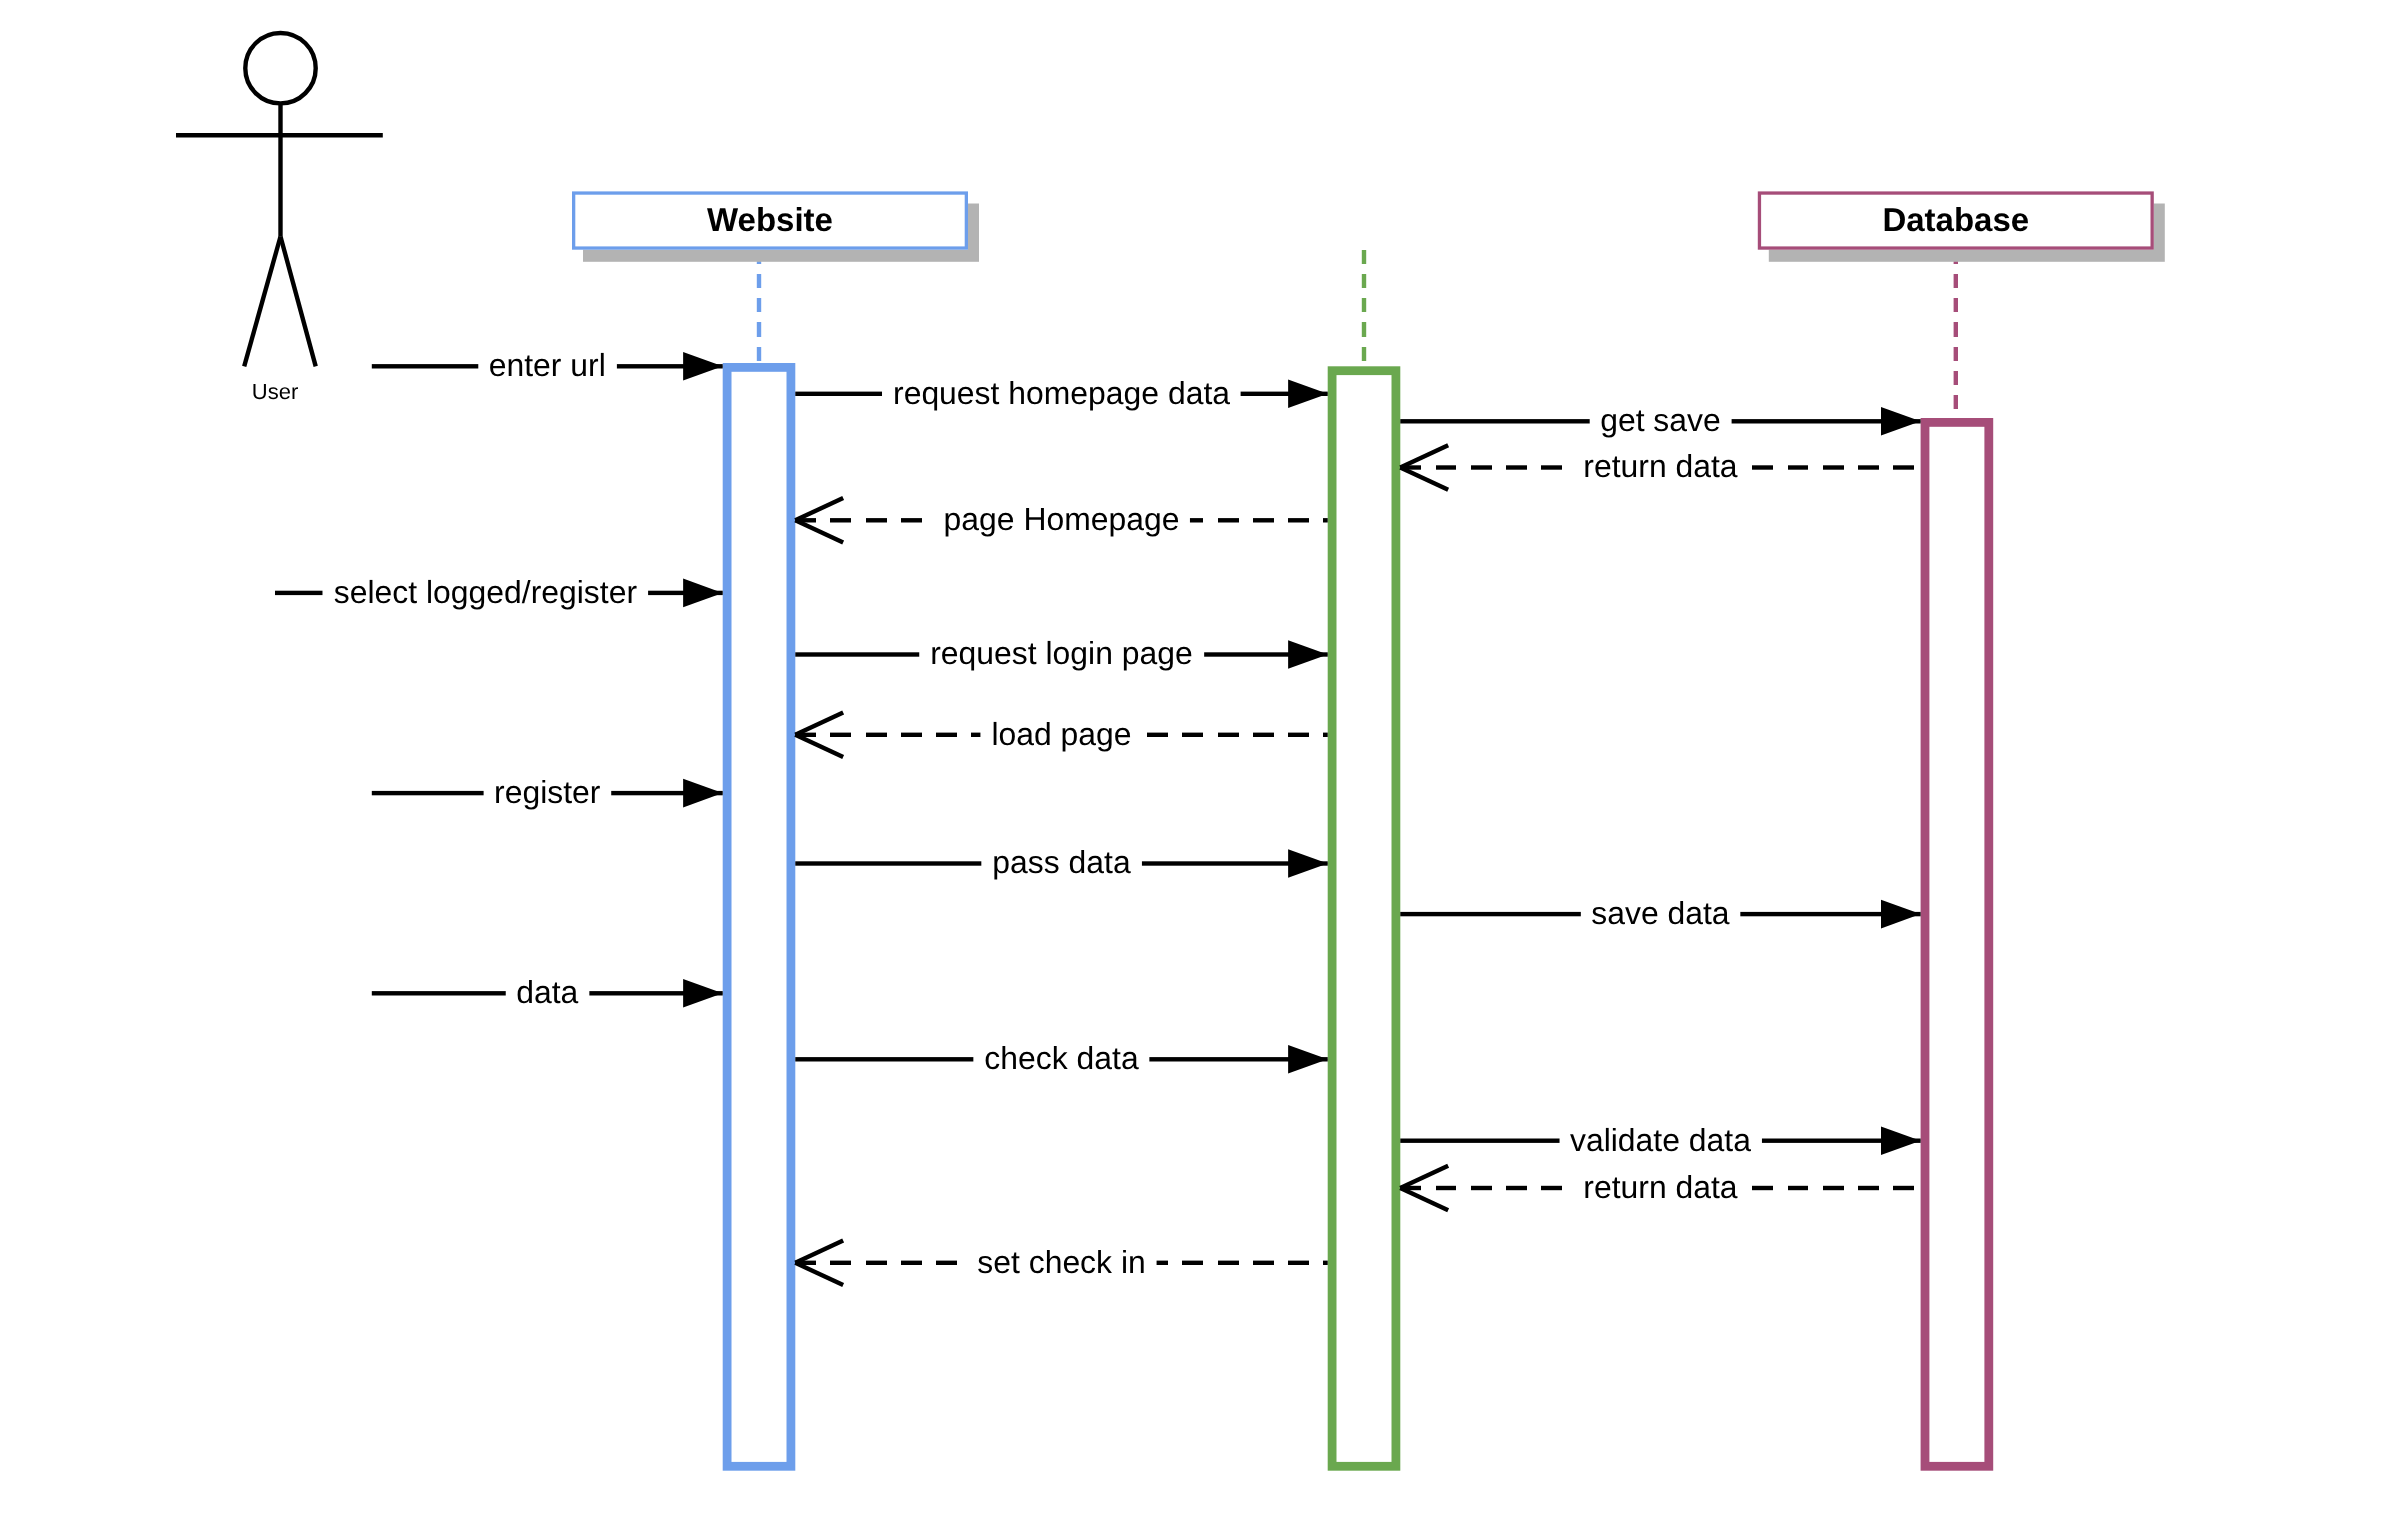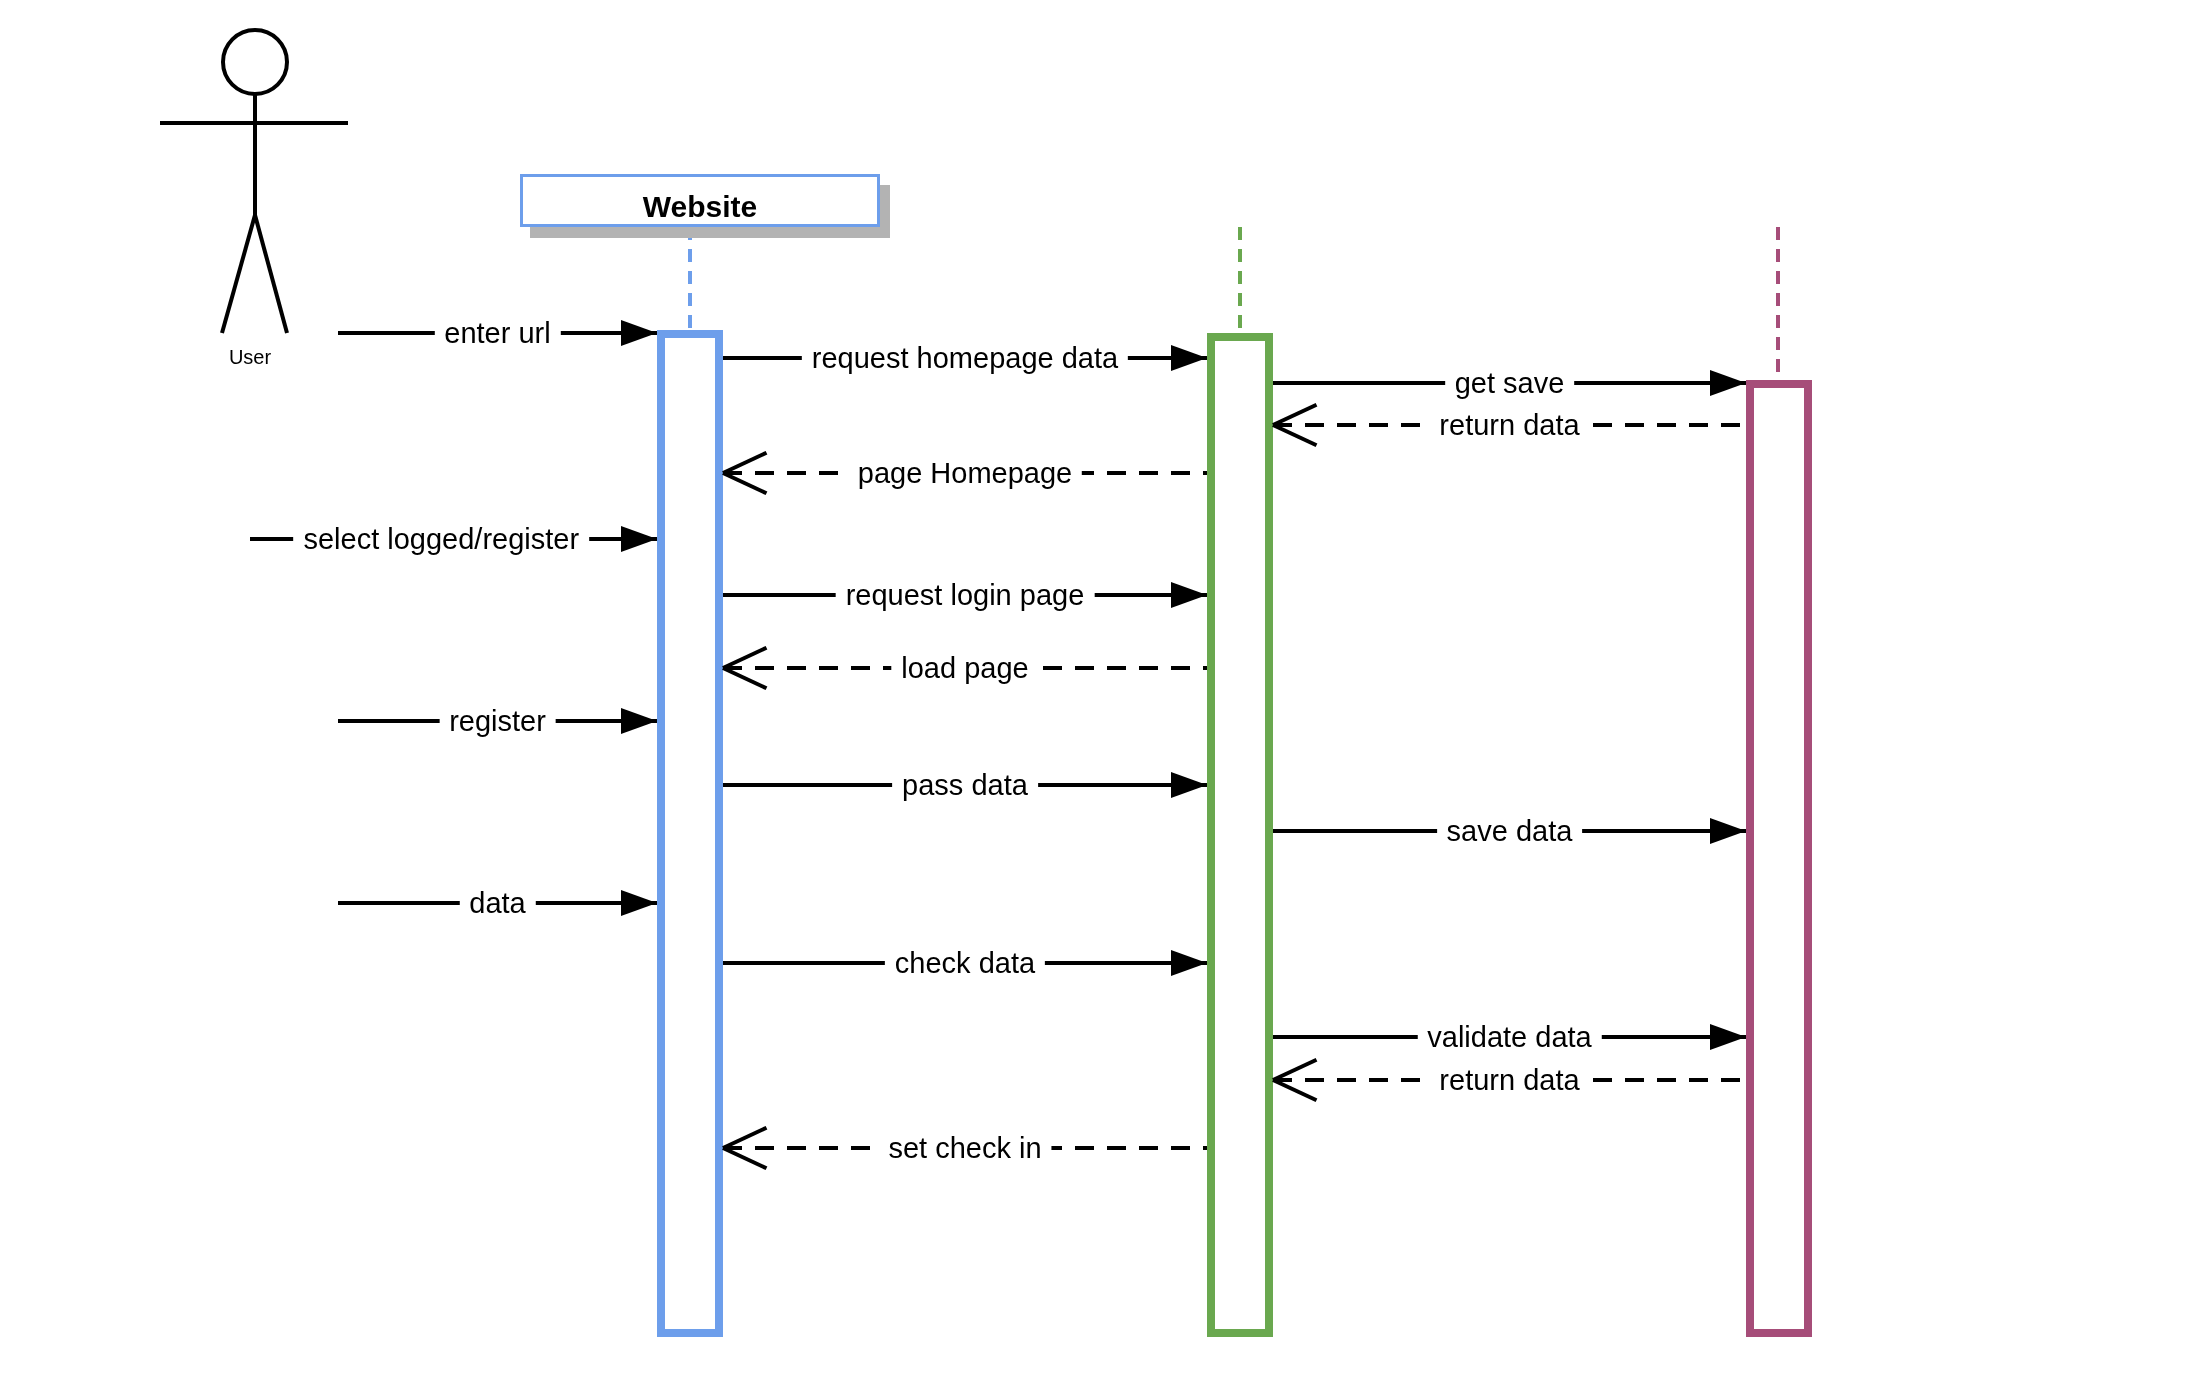--- a/index.html
+++ b/index.html
@@ -15,21 +15,21 @@
   .actor-svg{position:absolute;left:150px;top:20px;}
   .actor-label{
     position:absolute;left:250px;top:342px;
     transform:translateX(-50%);
     font-size:20px;line-height:30px;white-space:nowrap;
   }
   
   .phead{
     position:absolute;top:174px;width:360px;height:53px;
     background:#fff;border:3px solid #000;box-sizing:border-box;
-    display:flex;align-items:flex-end;justify-content:center;
+    display:flex;align-items:center;justify-content:center;
     font-size:30px;font-weight:bold;white-space:nowrap;
     box-shadow:10px 11px 0 0 #b3b3b3;
     z-index:3;
   }
   .phead.blue{border-color:#6d9eeb;left:520px;}
   .phead.green{border-color:#6aa84f;left:1060px;}
   .phead.maroon{border-color:#a64d79;left:1598px;}
   
   .lifeline{position:absolute;width:4px;z-index:1;}
   .lifeline.blue{left:688px;top:227px;height:103px;
@@ -83,20 +83,23 @@
     <line x1="105" y1="74" x2="105" y2="195" stroke="#000" stroke-width="4"></line>
     <line x1="10" y1="103" x2="198" y2="103" stroke="#000" stroke-width="4"></line>
     <line x1="105" y1="195" x2="72" y2="313" stroke="#000" stroke-width="4"></line>
     <line x1="105" y1="195" x2="137" y2="313" stroke="#000" stroke-width="4"></line>
   </svg>
   <div class="actor-label">User</div>
 
   <div class="phead blue">
     <span>Website</span>
   </div>
+  <div class="phead maroon">
+    <span>Database</span>
+  </div>
 
   <div class="lifeline blue"></div>
   <div class="lifeline green"></div>
   <div class="lifeline maroon"></div>
 
   <div class="bar blue"></div>
   <div class="bar green"></div>
   <div class="bar maroon"></div>
 
   <div class="msg" style="left:338px;top:333px;width:319px;">

